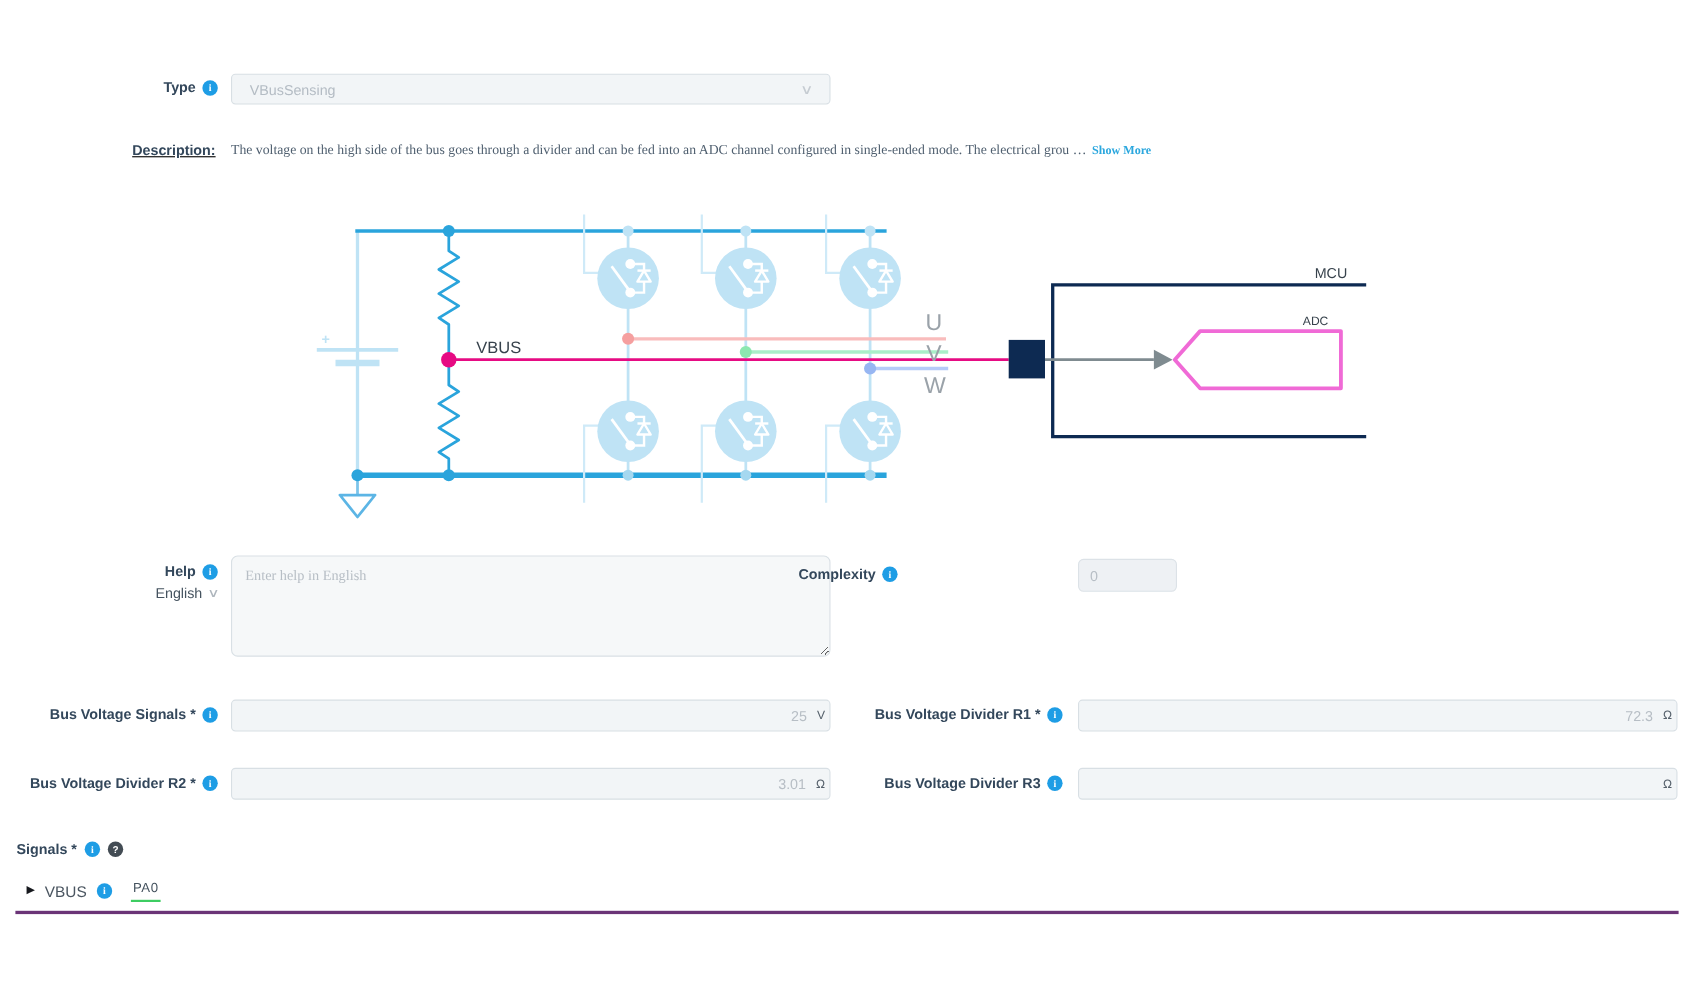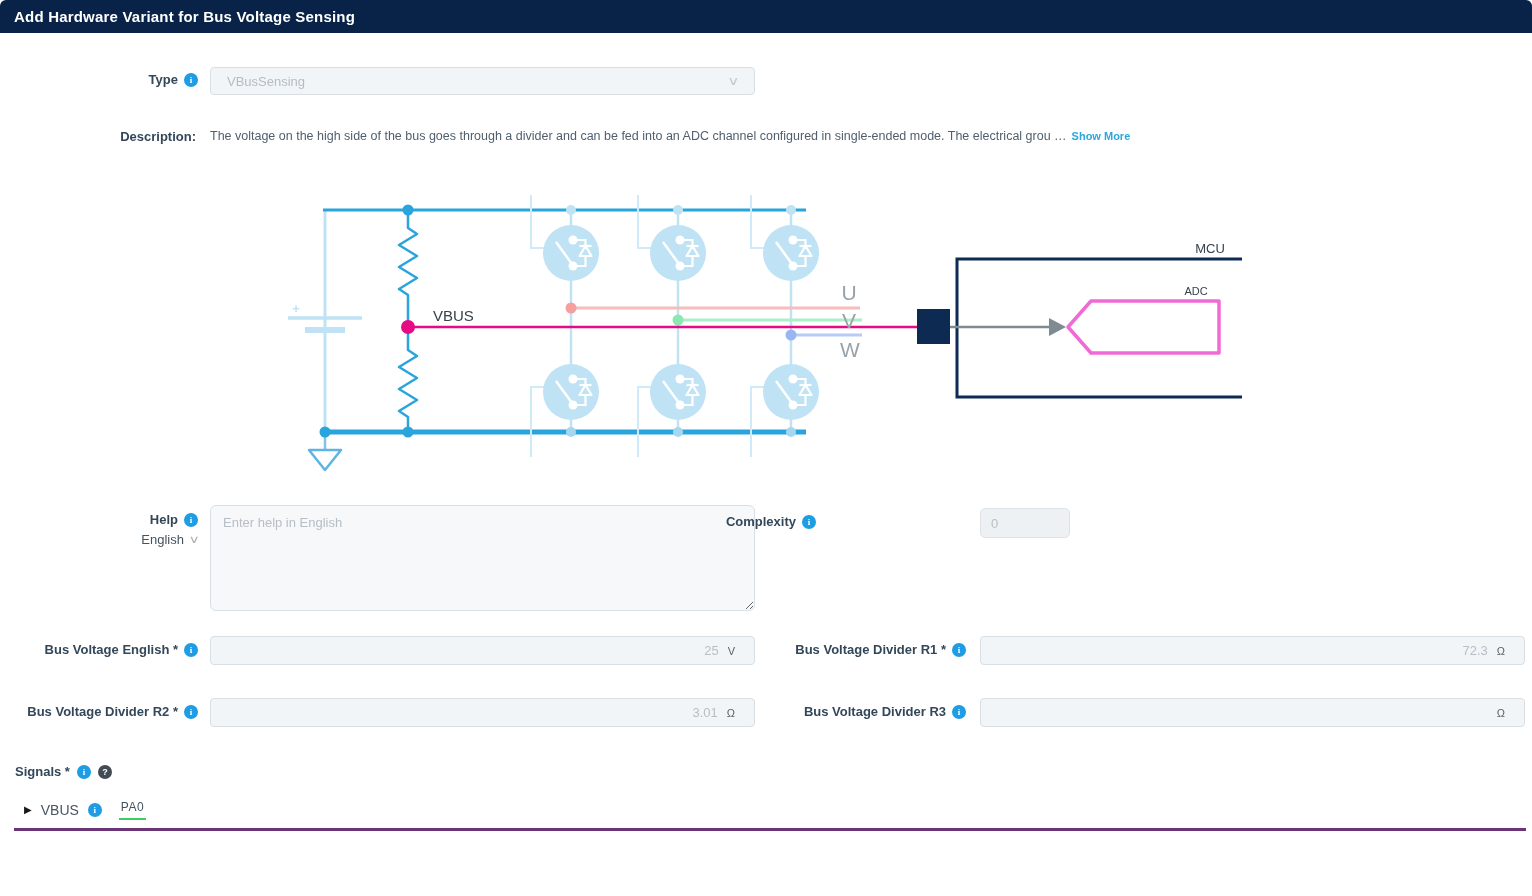--- a/index.html
+++ b/index.html
@@ -22,80 +22,77 @@
     font-size:9px; font-weight:700; display:inline-flex; align-items:center; justify-content:center; cursor:pointer; }
 
   
   .select-box { position:absolute; left:210px; top:67px; width:545px; height:28px;
     background:#f2f5f7; border:1px solid #d8dfe4; border-radius:4px;
     display:flex; align-items:center; justify-content:space-between; padding:0 16px; cursor:pointer; }
   .select-box .val { font-size:13px; color:#b4bcc4; }
   .select-box .chev { font-size:12px; color:#c6ccd2; transform:scaleX(1.4); }
 
   
-  .desc-row { position:absolute; left:210px; top:129px; width:1180px; display:flex; align-items:baseline; gap:5px; }
+  .desc-row { position:absolute; left:210px; top:129px; width:1180px; display:flex; align-items:baseline; gap:5px;font-family:Liberation Serif, serif; }
   .desc-text { font-size:12.5px; color:#4f5f6f; white-space:nowrap; }
   .show-more { font-size:11px; font-weight:600; color:#2ba7de; cursor:pointer; white-space:nowrap; }
 
   
   .diagram { position:absolute; left:280px; top:185px; width:975px; height:295px; }
   .dia-label { font-family:"Liberation Sans", sans-serif; fill:#37424c; }
   .dia-phase { font-family:"Liberation Sans", sans-serif; fill:#9aa2a9; font-size:21px; }
 
   
   .help-col { position:absolute; left:0; top:512px; width:198px; display:flex; flex-direction:column; align-items:flex-end; gap:5px; }
   .help-line { display:flex; align-items:center; gap:6px; }
   .lang { font-size:13px; color:#45535f; }
   .lang-chev { font-size:11px; color:#aeb6bd; transform:scaleX(1.4); cursor:pointer; }
-  .help-textarea { position:absolute; left:210px; top:505px; width:545px; height:106px;
+  .help-textarea { position:absolute; left:210px; top:505px; width:545px; height:92px;
     background:#f6f8f9; border:1px solid #d9e0e5; border-radius:6px; padding:9px 12px;
-    font-family:Liberation Sans, sans-serif; font-size:13px; color:#4f5f6f; resize:both; }
+    font-family:Liberation Serif, serif; font-size:13px; color:#4f5f6f; resize:both; }
   .help-textarea::placeholder { color:#b7bec5; }
 
   
   .complexity-input { position:absolute; left:980px; top:508px; width:90px; height:30px;
     background:#eef1f4; border:1px solid #dce2e7; border-radius:5px; padding:0 10px;
     font-family:"Liberation Sans", sans-serif; font-size:13px; color:#b7bec5; }
 
   
   .field-box { position:absolute; width:545px; height:29px; background:#f2f5f7;
     border:1px solid #d8dfe4; border-radius:4px; display:flex; align-items:center;
-    justify-content:flex-end; gap:9px; padding:0 19px; cursor:text; }
+    justify-content:flex-end; gap:9px; padding:0 4px; cursor:text; }
   .field-value { font-size:13px; color:#b7bec5; }
   .field-unit { font-size:11px; color:#55606b; }
 
   
   .signals-head { position:absolute; left:15px; top:764px; display:flex; align-items:flex-end; gap:7px; }
   .signal-row { position:absolute; left:24px; top:800px; display:flex; align-items:center; gap:9px; }
   .tri { font-size:10px; color:#16181d; cursor:pointer; line-height:1; }
   .sig-name { font-size:14px; color:#4a5560; }
   .pin-badge { margin-left:8px; font-size:12px; color:#45535f; letter-spacing:.5px;
     border-bottom:2px solid #3ecd62; padding:0 2px 4px 2px; cursor:pointer; }
 
   .purple-hr { position:absolute; left:14px; top:828px; width:1512px; height:3px; background:#6b3477; }
 </style>
 </head>
 <body>
 
 <div class="app">
 
-  <header class="titlebar">
-    <span>Add Hardware Variant for Bus Voltage Sensing</span>
-  </header>
 
   <div class="lbl-row" style="top:72px; left:0; width:198px;">
     <span class="lbl">Type</span>
     <span class="info-icon">i</span>
   </div>
   <div class="select-box">
     <span class="val">VBusSensing</span>
     <span class="chev">∨</span>
   </div>
 
-  <div class="lbl-row" style="top:129px; left:0; width:196px;">
+  <div class="lbl-row" style="top:129px; left:0; width:196px;text-decoration:underline;">
     <span class="lbl">Description:</span>
   </div>
   <div class="desc-row">
     <span class="desc-text">The voltage on the high side of the bus goes through a divider and can be fed into an ADC channel configured in single-ended mode. The electrical grou …</span>
     <span class="show-more">Show More</span>
   </div>
 
   <svg class="diagram" viewBox="280 185 975 295">
     <defs>
       <g id="igbt">
@@ -199,21 +196,21 @@
   </div>
   <textarea class="help-textarea" placeholder="Enter help in English" style=""></textarea>
 
   <div class="lbl-row" style="top:514px; left:0; width:816px;">
     <span class="lbl">Complexity</span>
     <span class="info-icon">i</span>
   </div>
   <input class="complexity-input" value="0" style="">
 
   <div class="lbl-row" style="top:642px; left:0; width:198px;">
-    <span class="lbl">Bus Voltage English *</span>
+    <span class="lbl">Bus Voltage Signals *</span>
     <span class="info-icon">i</span>
   </div>
   <div class="field-box" style="left:210px; top:636px;">
     <span class="field-value">25</span>
     <span class="field-unit">V</span>
   </div>
 
   <div class="lbl-row" style="top:642px; left:768px; width:198px;">
     <span class="lbl">Bus Voltage Divider R1 *</span>
     <span class="info-icon">i</span>

